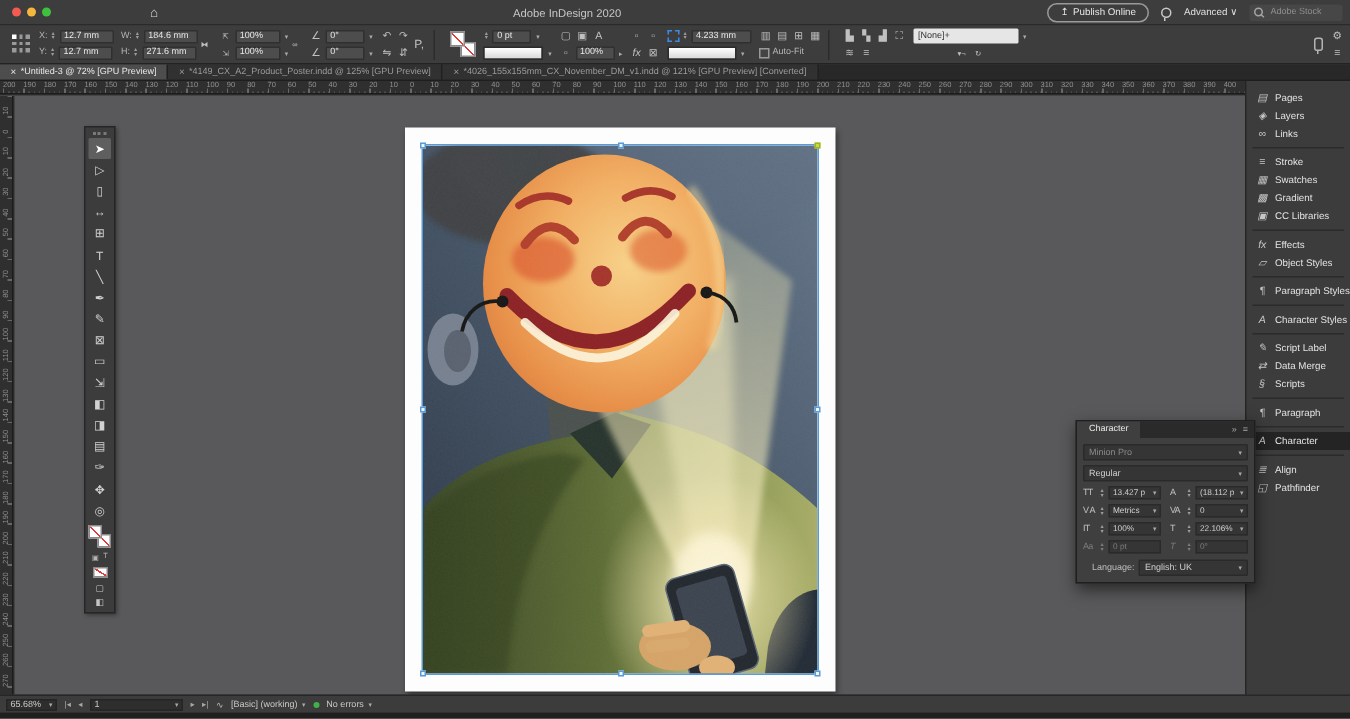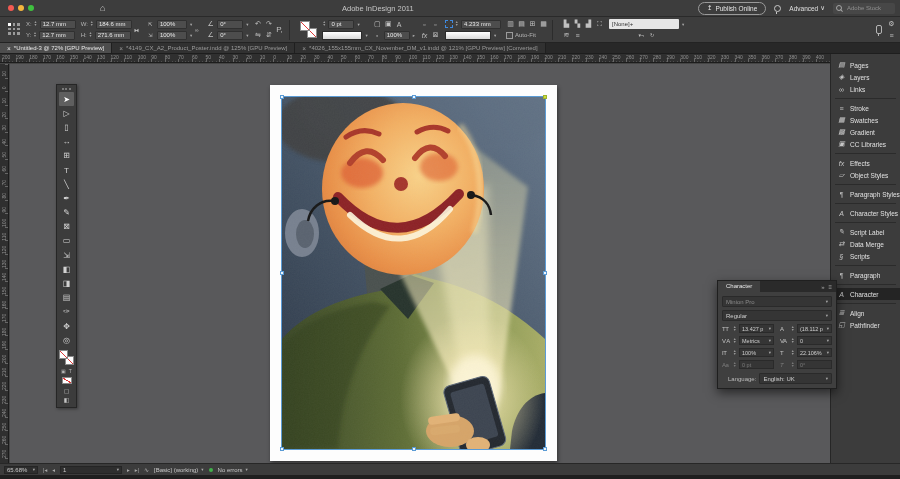--- a/index.html
+++ b/index.html
@@ -116,21 +116,21 @@
 
 <div class="app">
 
   <div class="titlebar">
     <div class="lights">
       <span class="light r"></span>
       <span class="light y"></span>
       <span class="light g"></span>
     </div>
     <span class="home">⌂</span>
-    <span class="wtitle">Adobe InDesign 2011</span>
+    <span class="wtitle">Adobe InDesign 2020</span>
     <div class="tb-right">
       <span class="publish">
         <span>↥</span>
         <span>Publish Online</span>
       </span>
       <span class="bulb"></span>
       <span class="advanced">
         <span>Advanced</span>
         <span>∨</span>
       </span>

